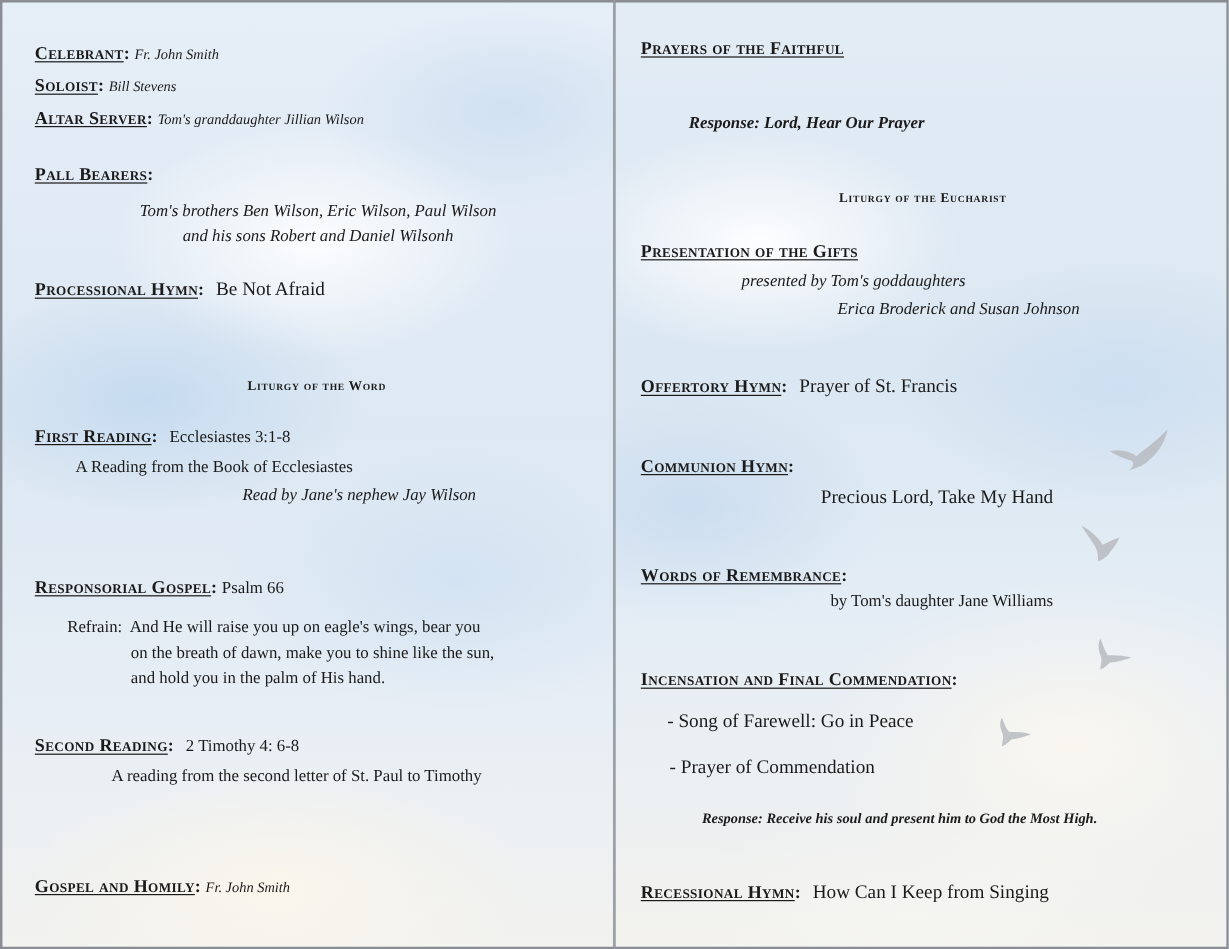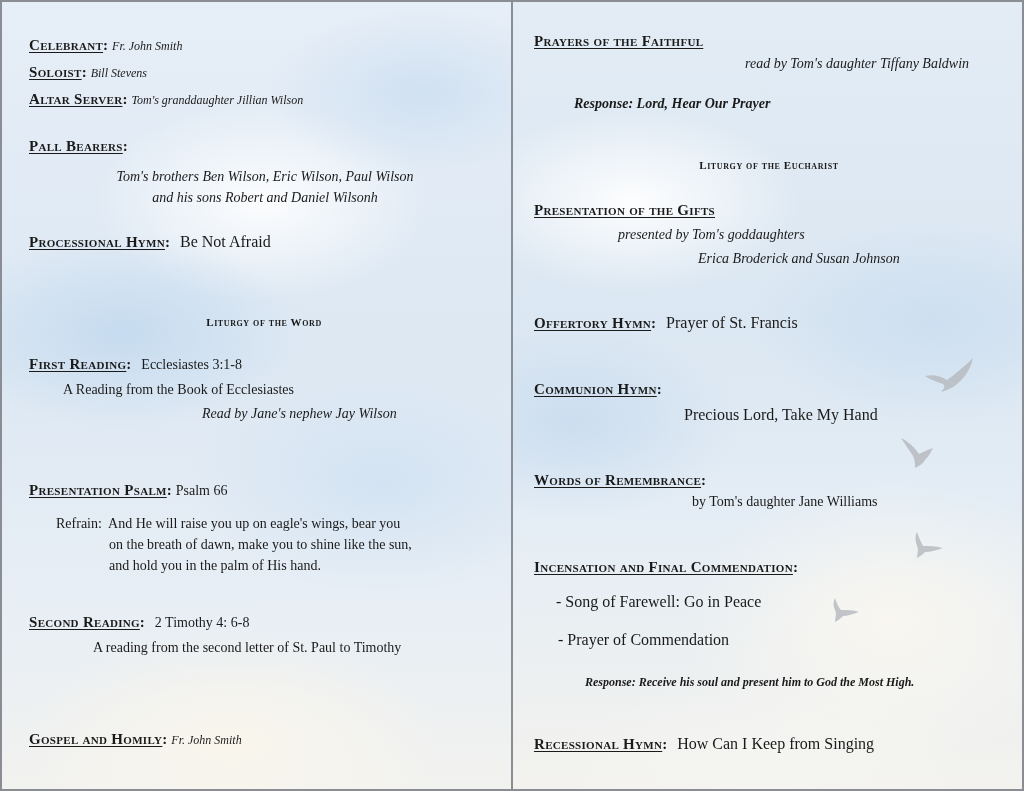--- a/index.html
+++ b/index.html
@@ -90,21 +90,21 @@
   <div class="block small-head" style="left:0; width:524px; top:314px; text-align:center;">Liturgy of the Word</div>
 
   <div class="block" style="left:27px; top:353px;">
     <span class="head h14">First Reading</span><span class="colon h14">:</span>
     <span class="t14" style="margin-left:6px;">Ecclesiastes 3:1-8</span>
   </div>
   <div class="block t14" style="left:61px; top:380px;">A Reading from the Book of Ecclesiastes</div>
   <div class="block it t14" style="left:200px; top:404px;">Read by Jane's nephew Jay Wilson</div>
 
   <div class="block" style="left:27px; top:479px;">
-    <span class="head h14">Presentation Psalm</span><span class="colon h14">:</span>
+    <span class="head h14">Responsorial Gospel</span><span class="colon h14">:</span>
     <span class="t14">Psalm 66</span>
   </div>
   <div class="block t14" style="left:54px; top:511px; line-height:21px;">
     <div>
       <span>Refrain:</span>&nbsp;
       <span>And He will raise you up on eagle's wings, bear you</span>
     </div>
     <div style="padding-left:53px;">on the breath of dawn, make you to shine like the sun,</div>
     <div style="padding-left:53px;">and hold you in the palm of His hand.</div>
   </div>
@@ -132,21 +132,20 @@
   <svg class="dove" style="left:398px; top:528px;" width="34" height="30" viewBox="0 0 34 30">
     <path d="M6 2 C8 8 10 12 12 16 C18 16 24 16 32 18 C26 20 20 22 14 22 C12 24 10 26 6 28 C6 24 8 20 6 16 C4 10 4 6 6 2 Z"></path>
   </svg>
   <svg class="dove" style="left:318px; top:594px;" width="30" height="28" viewBox="0 0 30 28">
     <path d="M4 2 C6 8 8 12 10 14 C16 14 22 14 28 16 C22 18 16 20 12 20 C10 22 8 24 4 26 C4 22 6 18 4 14 C2 10 2 6 4 2 Z"></path>
   </svg>
 
   <div class="block" style="left:21px; top:30px;">
     <span class="head h14">Prayers of the Faithful</span>
   </div>
-  <div class="block it t14" style="left:232px; top:54px;">read by Tom's daughter Tiffany Baldwin</div>
   <div class="block bi t14" style="left:61px; top:94px;">Response:  Lord, Hear Our Prayer</div>
 
   <div class="block small-head" style="left:0; width:512px; top:157px; text-align:center;">Liturgy of the Eucharist</div>
 
   <div class="block" style="left:21px; top:199px;">
     <span class="head h14">Presentation of the Gifts</span>
   </div>
   <div class="block it t14" style="left:105px; top:225px;">presented by Tom's goddaughters</div>
   <div class="block it t14" style="left:185px; top:249px;">Erica Broderick and Susan Johnson</div>
 

